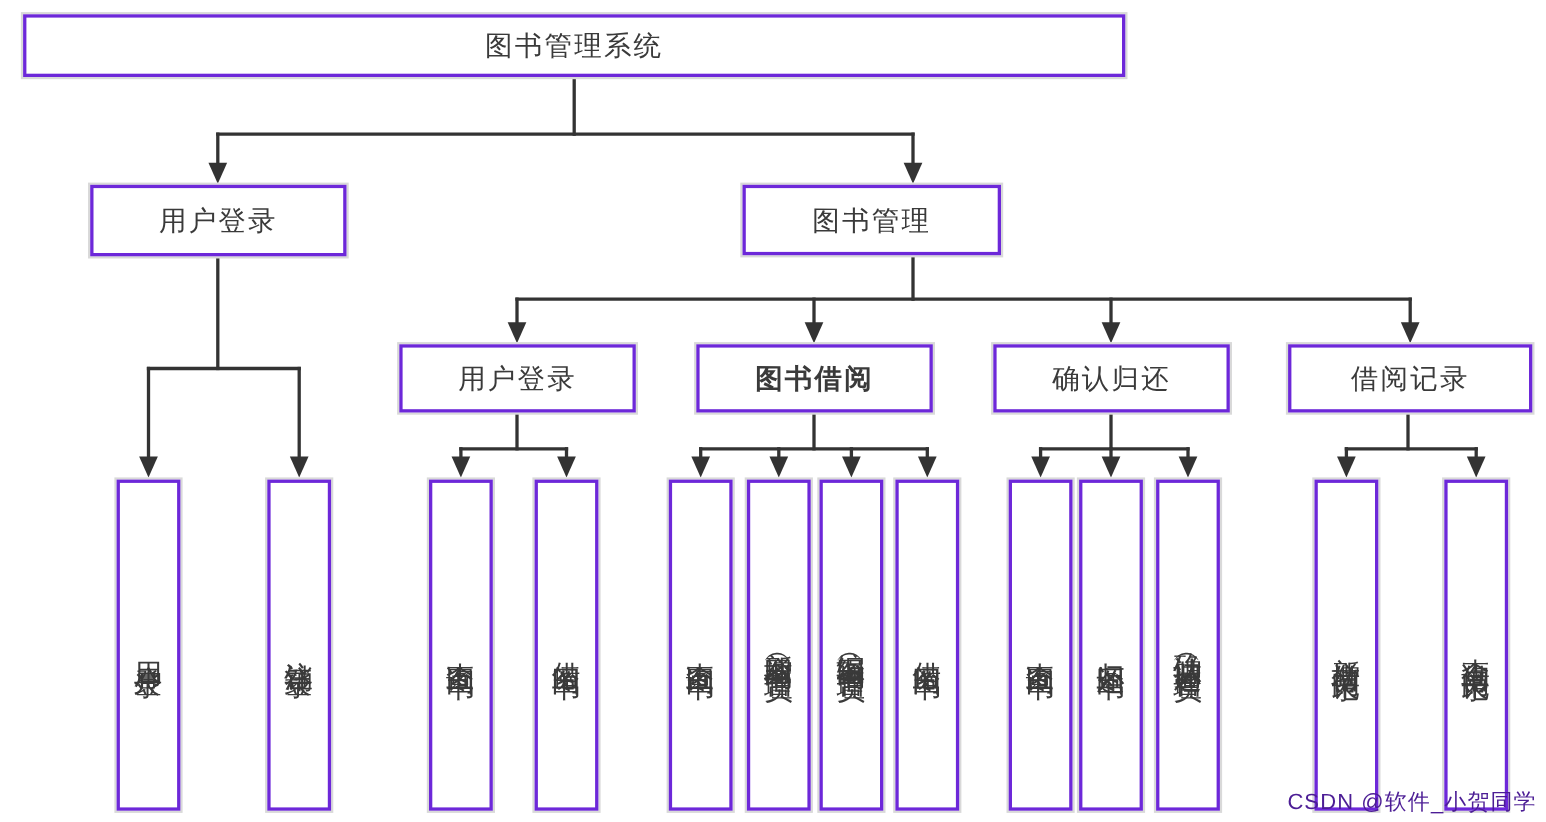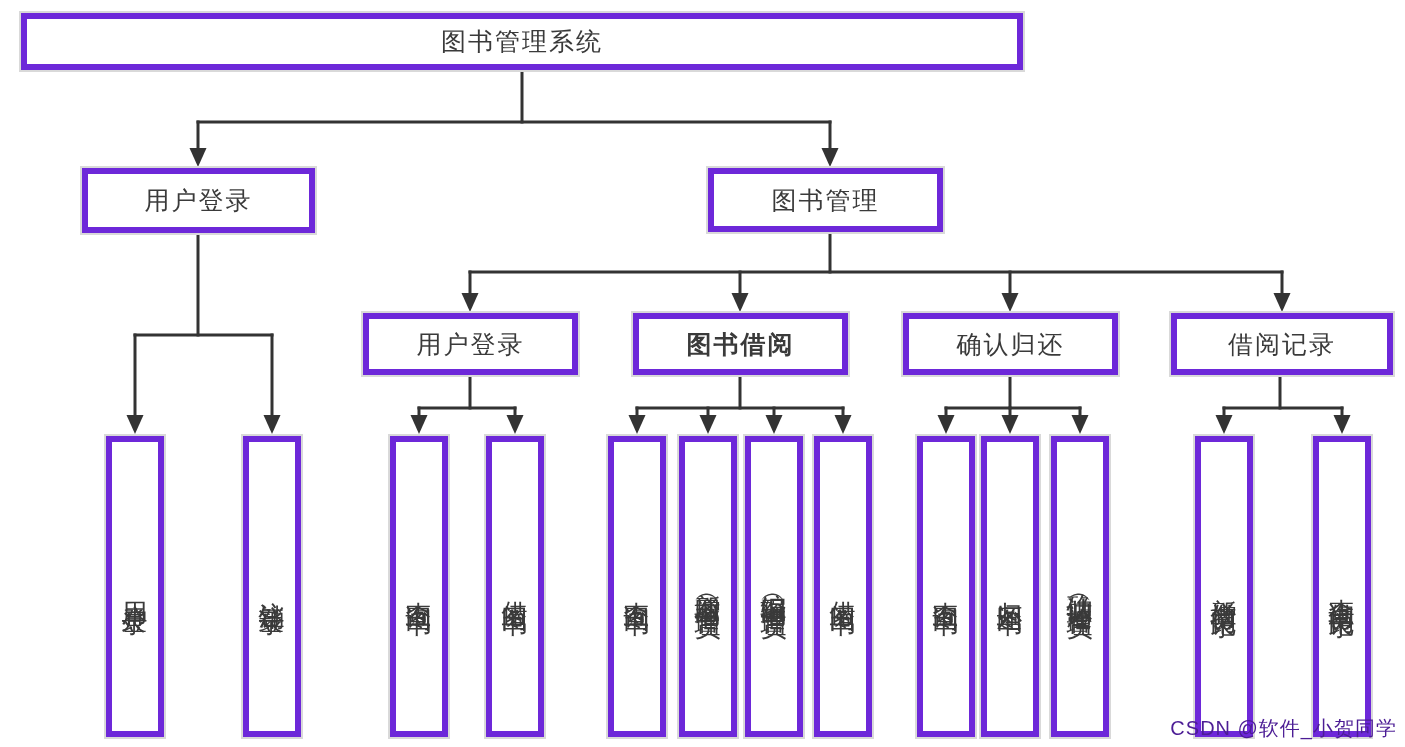--- a/index.html
+++ b/index.html
@@ -20,21 +20,21 @@
     left: 0;
     top: 0;
     width: 1405px;
     height: 747px;
     z-index: 1;
   }
   .box {
     position: absolute;
     box-sizing: border-box;
     background: #ffffff;
-    border: 6px solid #6d28d9;
+    border: 3px solid #6d28d9;
     box-shadow: 0 0 0 2px #d9d9d9;
     display: flex;
     align-items: center;
     justify-content: center;
     color: #3a3a3a;
     z-index: 2;
   }
   .box.h {
     font-size: 25px;
     letter-spacing: 2px;
@@ -50,21 +50,21 @@
     font-size: 26px;
     letter-spacing: 3px;
     line-height: 1;
     white-space: nowrap;
     color: #3a3a3a;
   }
   
   #node-root   { left: 21px;  top: 13px;  width: 1002px; height: 57px; }
   
   #node-l2-0   { left: 82px;  top: 168px; width: 233px;  height: 65px; }
-  #node-l2-1   { left: 708px; top: 168px; width: 235px;  height: 64px; justify-content: center; }
+  #node-l2-1   { left: 675px; top: 168px; width: 235px;  height: 64px; justify-content: center; }
   
   #node-l3-0   { left: 363px;  top: 313px; width: 215px; height: 62px; }
   #node-l3-1   { left: 633px;  top: 313px; width: 215px; height: 62px; font-weight: bold; }
   #node-l3-2   { left: 903px;  top: 313px; width: 215px; height: 62px; }
   #node-l3-3   { left: 1171px; top: 313px; width: 222px; height: 62px; }
   
   #leaf-user-0      { left: 106px;  }
   #leaf-user-1      { left: 243px;  }
   #leaf-recommend-0 { left: 390px;  }
   #leaf-recommend-1 { left: 486px;  }

